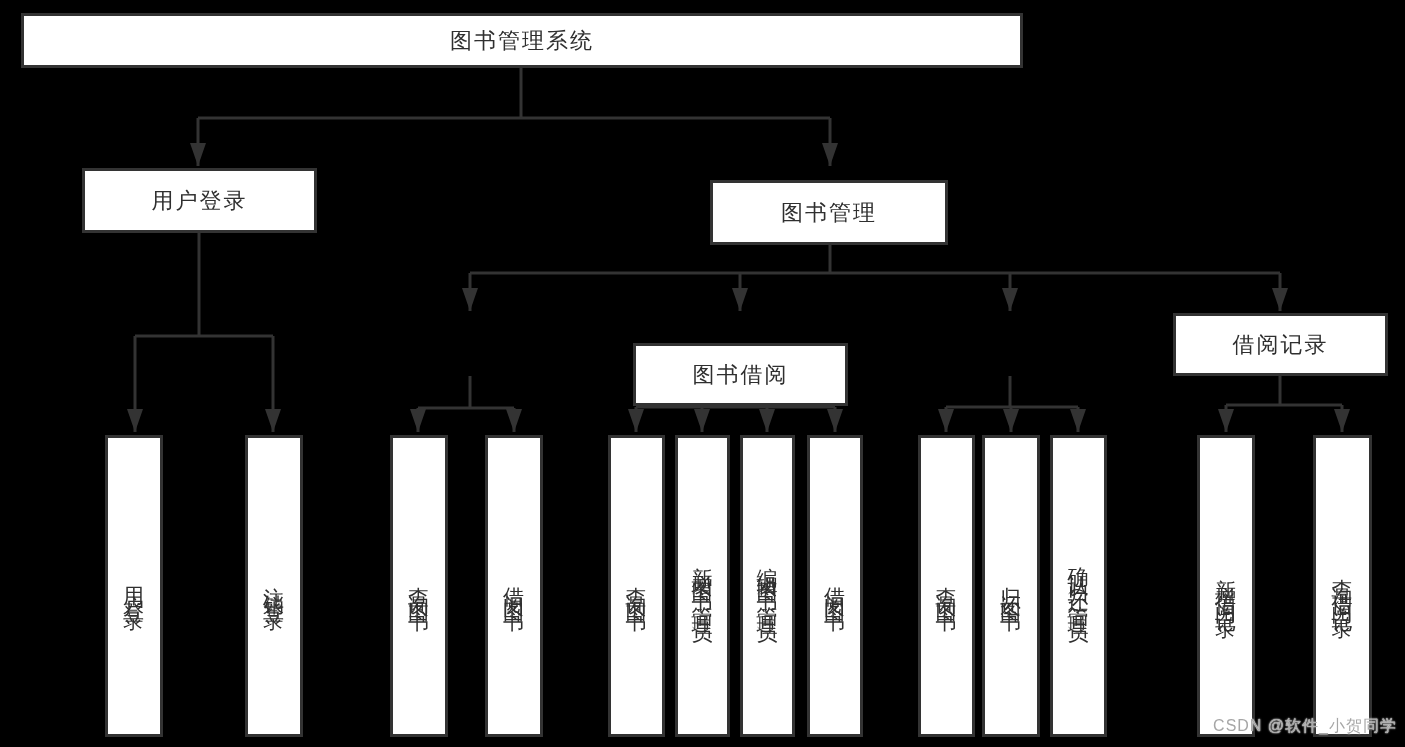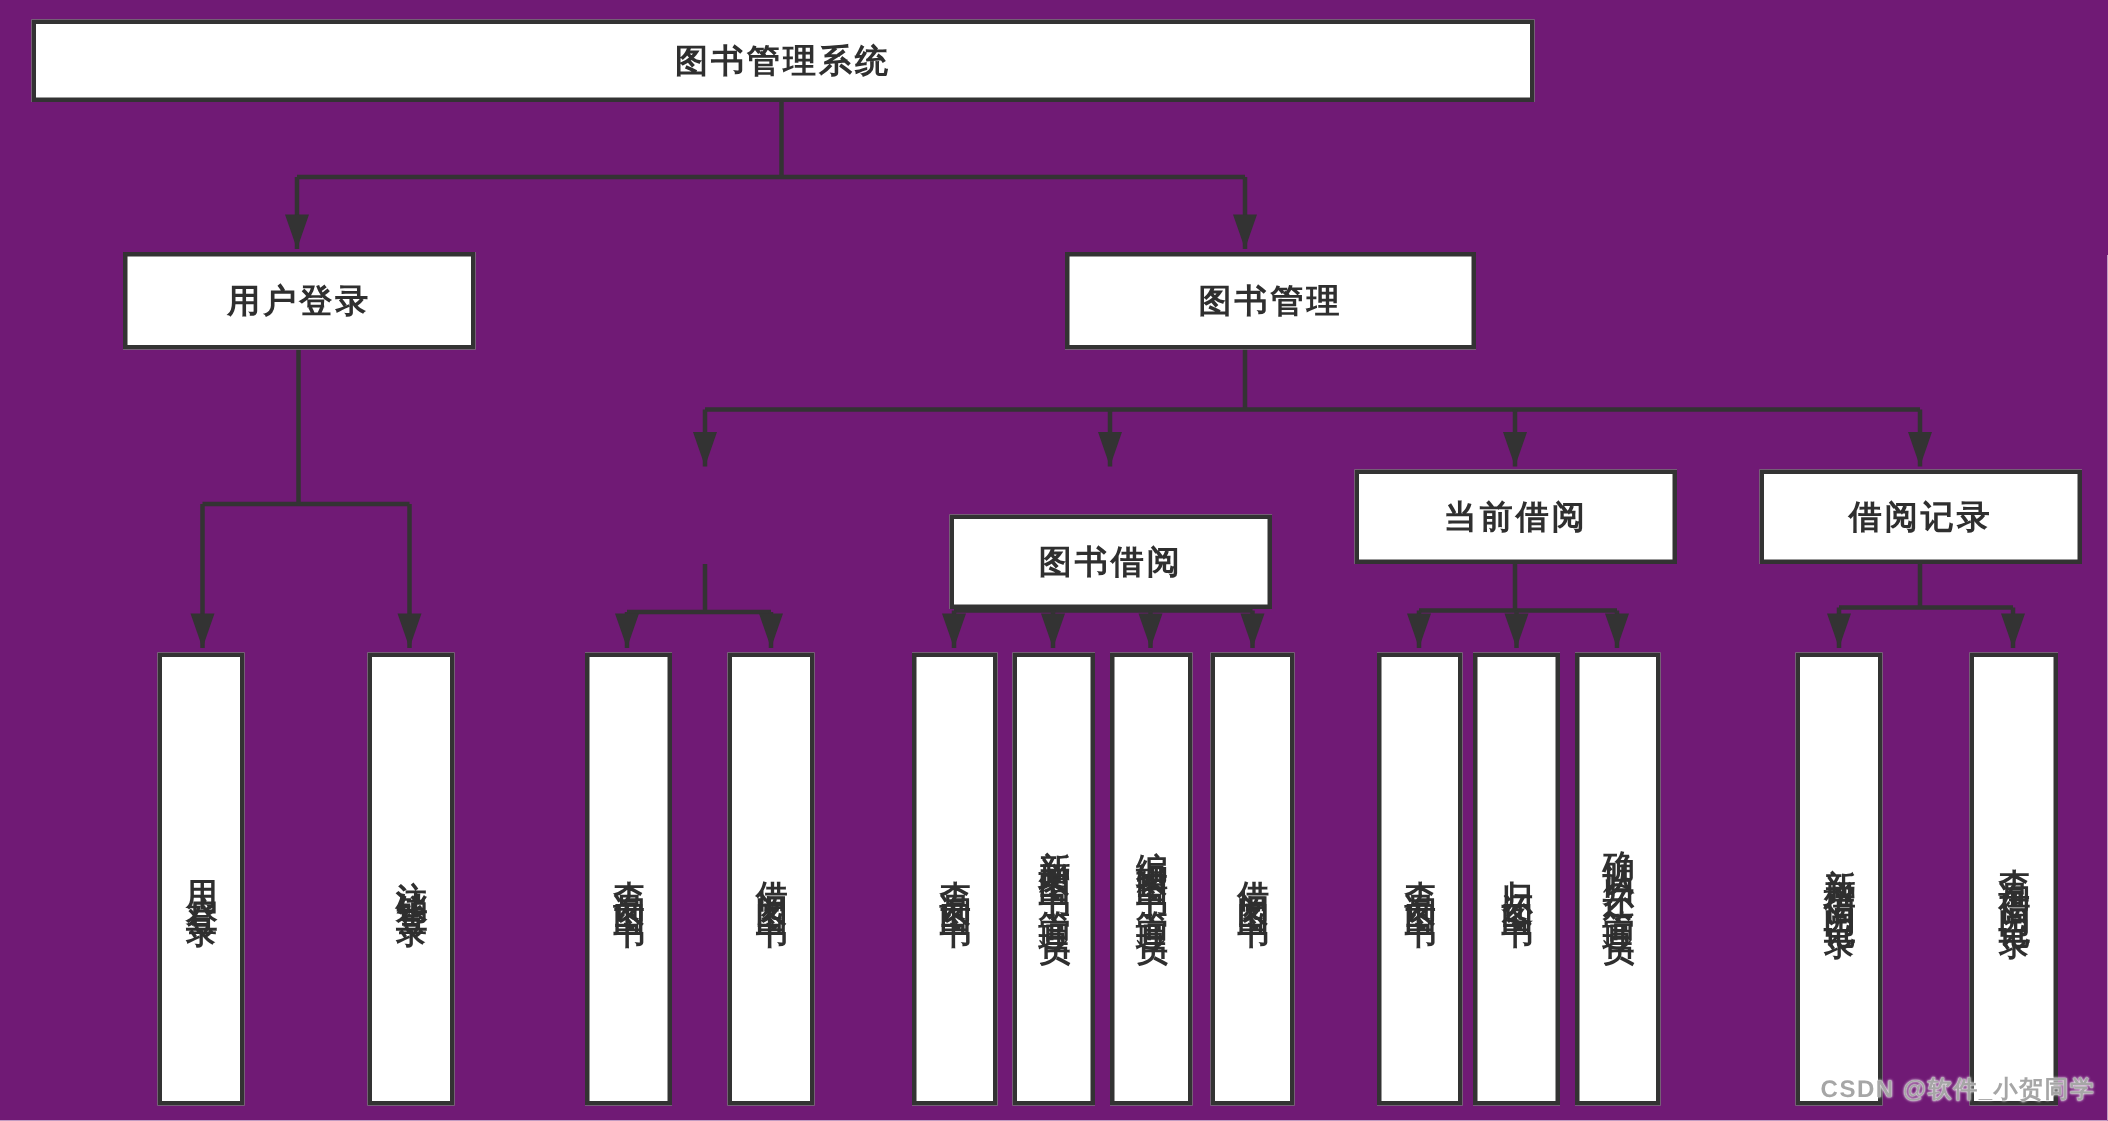--- a/index.html
+++ b/index.html
@@ -1,18 +1,18 @@
 <!DOCTYPE html>
 <html><head>
 <meta charset="utf-8">
 <style>
   html,body { margin:0; padding:0; background:#fff; }
   #canvas {
-    position:relative; width:1405px; height:747px; background:#701a75;
-    font-family:"Liberation Sans","DejaVu Sans",sans-serif; overflow:hidden;font-weight:bold;
+    position:relative; width:1405px; height:747px; background:#000000;
+    font-family:"Liberation Sans","DejaVu Sans",sans-serif; overflow:hidden;
   }
   #wires { position:absolute; left:0; top:0; width:1405px; height:747px; }
   .node {
     position:absolute; box-sizing:border-box; border:3px solid #333333; background:#ffffff;
     display:flex; align-items:center; justify-content:center;
     color:#2f2f2f; font-size:22px; letter-spacing:2px; white-space:nowrap;
   }
   .leaf { font-size:21px; }
   .vtext {
     writing-mode:vertical-rl; text-orientation:mixed;
@@ -62,24 +62,23 @@
       <path d="M1011 407 V432"></path>
       <path d="M1078 407 V432"></path>
       <path d="M1226 405 V432"></path>
       <path d="M1342 405 V432"></path>
     </g>
   </svg>
 
   <div class="node" style="left:21px; top:13px; width:1002px; height:55px;">图书管理系统</div>
 
   <div class="node" style="left:82px; top:168px; width:235px; height:65px;">用户登录</div>
-  <div class="node" style="left:710px; top:168px; width:274px; height:65px;">图书管理</div>
+  <div class="node" style="left:710px; top:180px; width:238px; height:65px;">图书管理</div>
 
   <div class="node" style="left:633px; top:313px; width:215px; height:63px;margin-top:30px;">图书借阅</div>
-  <div class="node" style="left:903px; top:313px; width:215px; height:63px;">当前借阅</div>
   <div class="node" style="left:1173px; top:313px; width:215px; height:63px;">借阅记录</div>
 
   <div class="node leaf" style="left:105px; top:435px; width:58px; height:302px;">
     <span class="vtext">用户登录</span>
   </div>
   <div class="node leaf" style="left:245px; top:435px; width:58px; height:302px;">
     <span class="vtext">注销登录</span>
   </div>
   <div class="node leaf" style="left:390px; top:435px; width:58px; height:302px;">
     <span class="vtext">查询图书</span>

